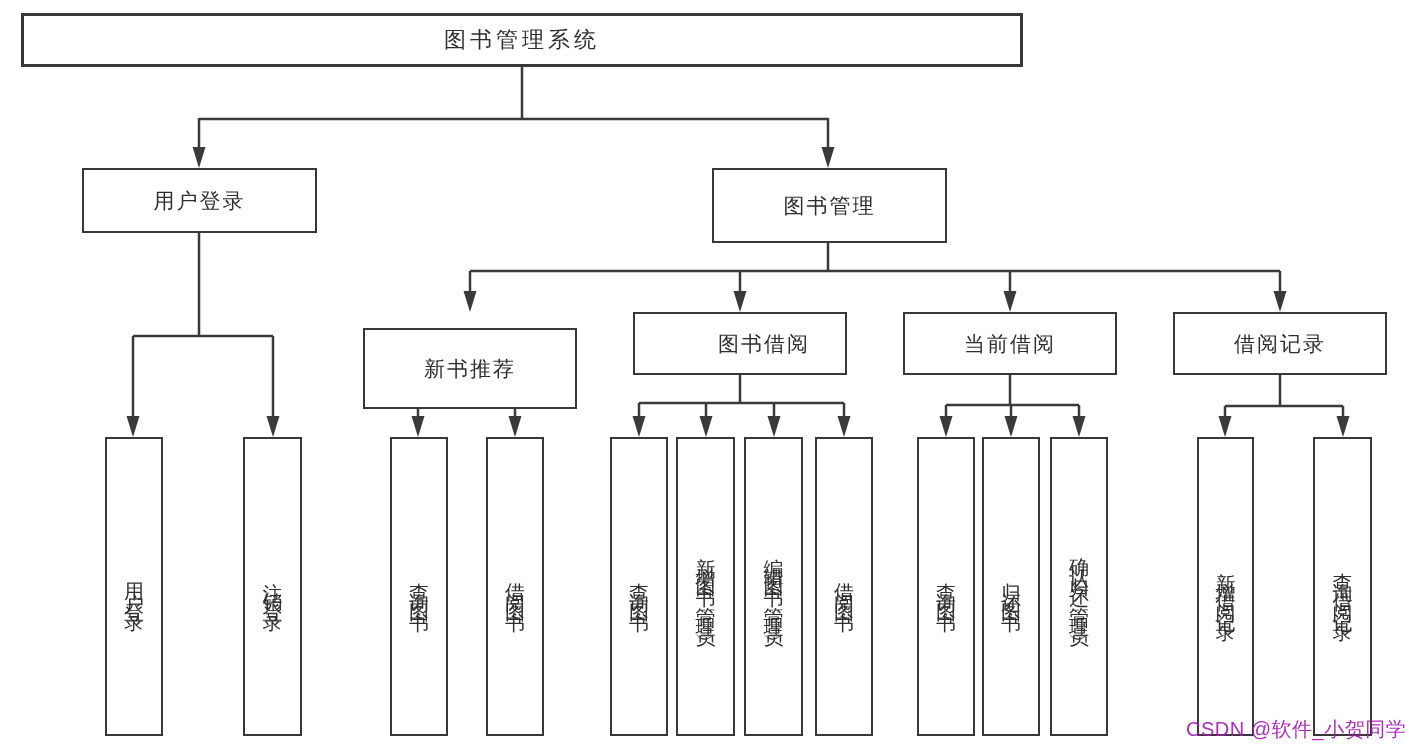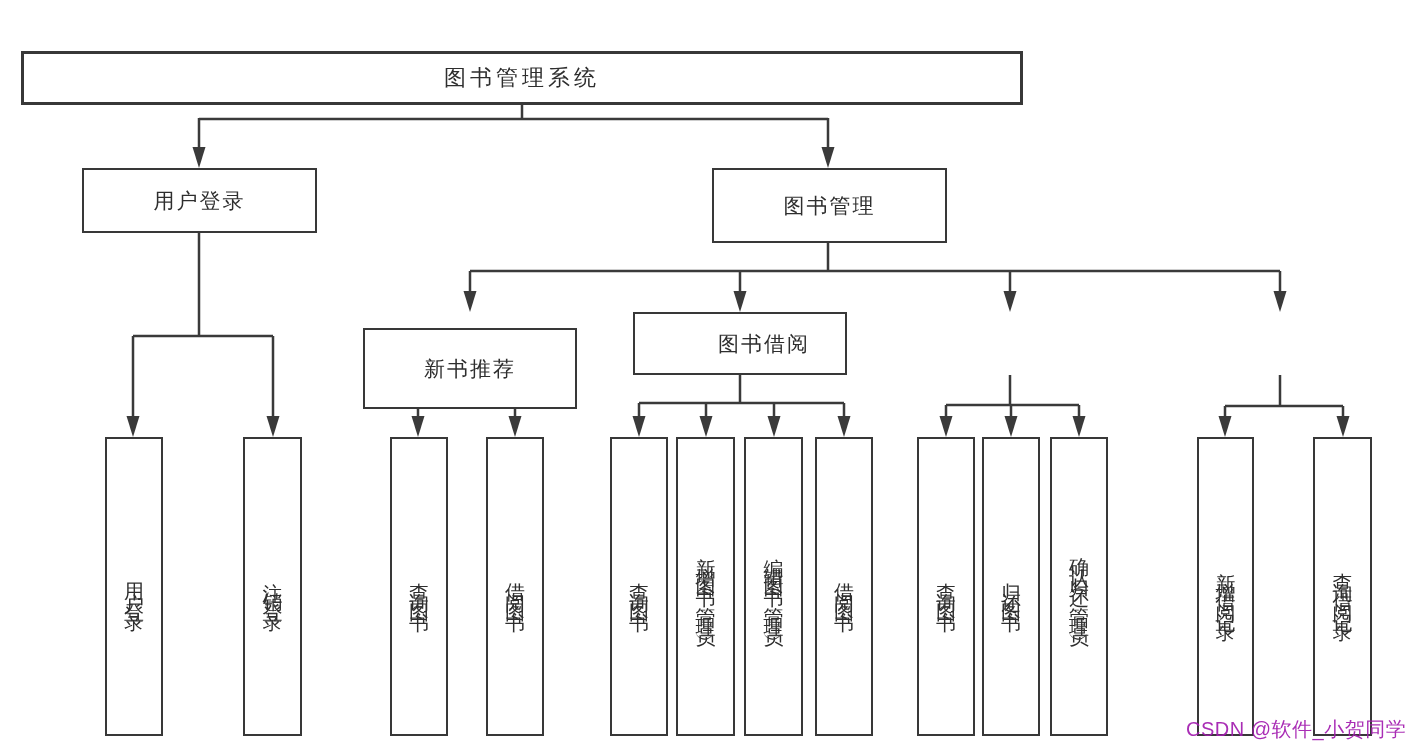--- a/index.html
+++ b/index.html
@@ -16,21 +16,21 @@
   }
   .node {
     position:absolute;
     box-sizing:border-box;
     background:#ffffff;
     border:2.5px solid #383838;
     display:flex; align-items:center; justify-content:center;
     color:#2e2e2e;
     z-index:2;
   }
-  .node.root   { border-width:3px; font-size:22px; letter-spacing:4px;margin-top:38px; }
+  .node.root   { border-width:3px; font-size:22px; letter-spacing:4px; }
   .node.branch { font-size:21px; letter-spacing:2px; }
   .node.leaf   { border-width:2.5px; }
   .node.leaf .vtext {
     writing-mode:vertical-rl;
     text-orientation:mixed;
     font-size:20px;
     letter-spacing:10px;
     line-height:1.05;
     white-space:nowrap;
   }
@@ -116,20 +116,26 @@
   <div class="node branch" style="left:712px; top:168px; width:235px; height:75px;">
     <span>图书管理</span>
   </div>
 
   <div class="node branch" style="left:363px; top:328px; width:214px; height:81px;text-align:center;">
     <span>新书推荐</span>
   </div>
   <div class="node branch" style="left:633px; top:312px; width:214px; height:63px;padding-left:48px;">
     <span>图书借阅</span>
   </div>
+  <div class="node branch" style="left:903px; top:312px; width:214px; height:63px;">
+    <span>当前借阅</span>
+  </div>
+  <div class="node branch" style="left:1173px; top:312px; width:214px; height:63px;">
+    <span>借阅记录</span>
+  </div>
 
   <div class="node leaf" style="left:105px; top:437px; width:58px; height:299px;">
     <span class="vtext">用户登录</span>
   </div>
   <div class="node leaf" style="left:243px; top:437px; width:59px; height:299px;">
     <span class="vtext">注销登录</span>
   </div>
 
   <div class="node leaf" style="left:390px; top:437px; width:58px; height:299px;">
     <span class="vtext">查询图书</span>

